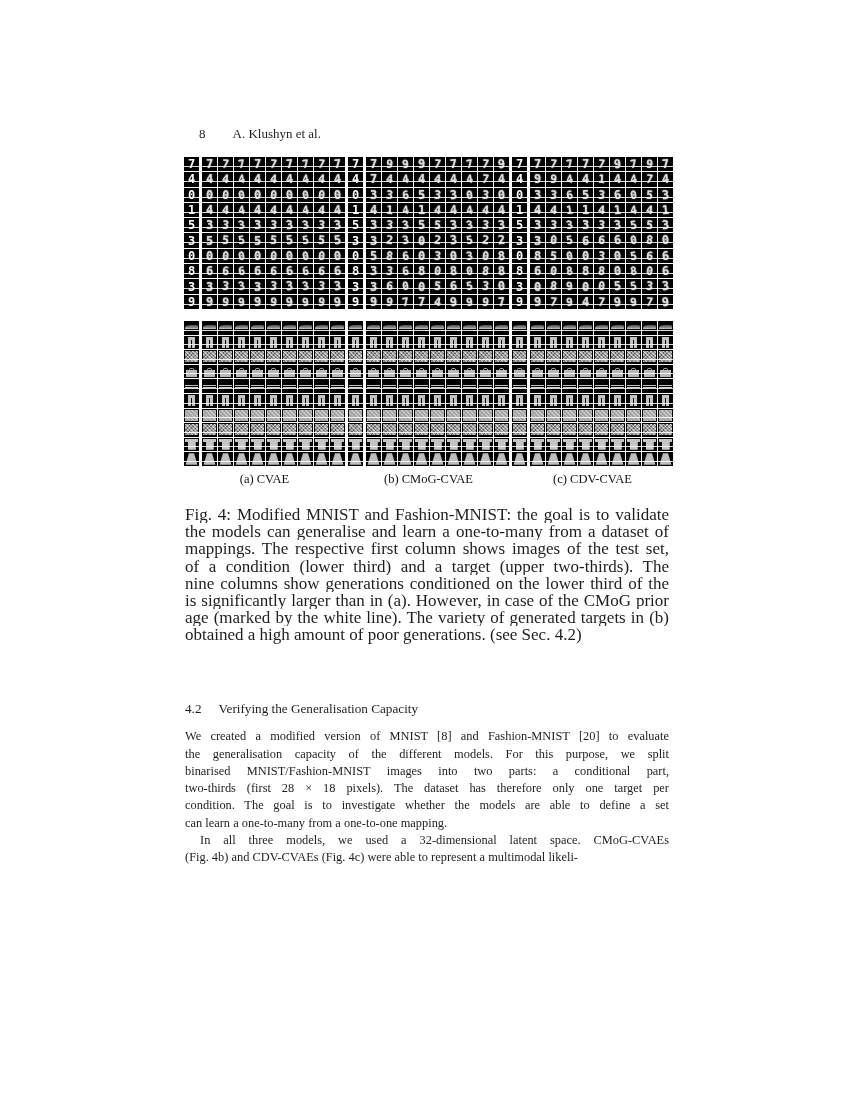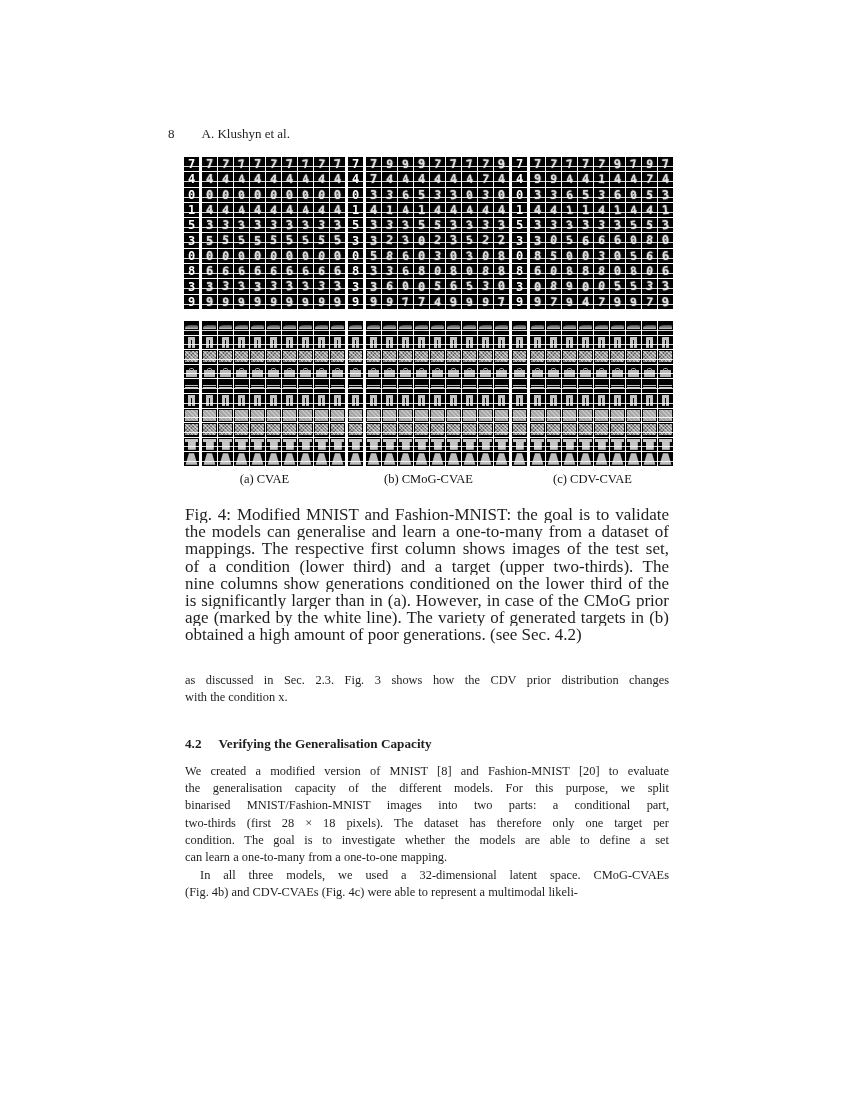--- a/index.html
+++ b/index.html
@@ -4,21 +4,21 @@
 <style>
   html,body { margin:0; padding:0; background:#e9e9e9; }
   .page {
     position:relative; width:850px; height:1100px; margin:0 auto;
     background:#ffffff; font-family:"Liberation Serif", serif; color:#1e1e1e;
     overflow:hidden;
   }
   * { box-sizing:border-box; }
 
   
-  .running-header { position:absolute; left:168px; top:126px; width:484px; font-size:13px; }
+  .running-header { position:absolute; left:199px; top:126px; width:484px; font-size:13px; }
   .rh-title { margin-left:27px; }
 
   
   .figure { position:absolute; left:184px; top:157px; }
   .panels { display:flex; gap:3px; }
   .panel { width:161px; }
   .mnist-grid { margin-bottom:12px; }
   .grid-row { display:flex; margin-bottom:1px; }
   .m-row { height:14.3px; }
   .f-row { height:13.6px; }
@@ -64,21 +64,21 @@
     clip-path:polygon(30% 0, 70% 0, 96% 100%, 4% 100%); }
 
   .subcaption { margin-top:6px; text-align:center; font-size:12.5px; color:#111; }
 
   
   .caption { position:absolute; left:185px; top:506px; width:484px; font-size:17px; line-height:17.2px; }
   .bodytext { position:absolute; left:185px; top:672px; width:484px; font-size:12.4px; line-height:17.3px; }
   .tline { text-align:justify; text-align-last:justify; height:17.2px; overflow:hidden; white-space:normal; }
   .bodytext .tline { height:17.3px; }
   .tline.last { text-align-last:left; }
-  .heading { margin-top:28px; margin-bottom:11px; font-weight:bold; font-size:13.2px; }
+  .heading { margin-top:28px; margin-bottom:11px; font-weight:normal; font-size:13.2px; }
   .h-num { margin-right:17px; }
   .para-indent .tline:first-child { text-indent:15px; }
 </style>
 </head>
 <body>
 
 <div class="page">
 
   <div class="running-header">
     <span>8</span><span class="rh-title">A. Klushyn et al.</span>
@@ -2635,24 +2635,20 @@
       <div class="tline">the models can generalise and learn a one-to-many from a dataset of one-to-one</div>
       <div class="tline">mappings. The respective first column shows images of the test set, consisting</div>
       <div class="tline">of a condition (lower third) and a target (upper two-thirds). The remaining</div>
       <div class="tline">nine columns show generations conditioned on the lower third of the first im-</div>
       <div class="tline">is significantly larger than in (a). However, in case of the CMoG prior (b) we</div>
       <div class="tline">age (marked by the white line). The variety of generated targets in (b) and (c)</div>
       <div class="tline last">obtained a high amount of poor generations. (see Sec. 4.2)</div>
     </div>
 
   <div class="bodytext">
-    <div class="para">
-        <div class="tline">as discussed in Sec. 2.3. Fig. 3 shows how the CDV prior distribution changes</div>
-        <div class="tline last">with the condition x.</div>
-      </div>
     <div class="heading">
       <span class="h-num">4.2</span><span class="h-title">Verifying the Generalisation Capacity</span>
     </div>
     <div class="para">
         <div class="tline">We created a modified version of MNIST [8] and Fashion-MNIST [20] to evaluate</div>
         <div class="tline">the generalisation capacity of the different models. For this purpose, we split</div>
         <div class="tline">binarised MNIST/Fashion-MNIST images into two parts: a conditional part,</div>
         <div class="tline">two-thirds (first 28 × 18 pixels). The dataset has therefore only one target per</div>
         <div class="tline">condition. The goal is to investigate whether the models are able to define a set</div>
         <div class="tline last">can learn a one-to-many from a one-to-one mapping.</div>

